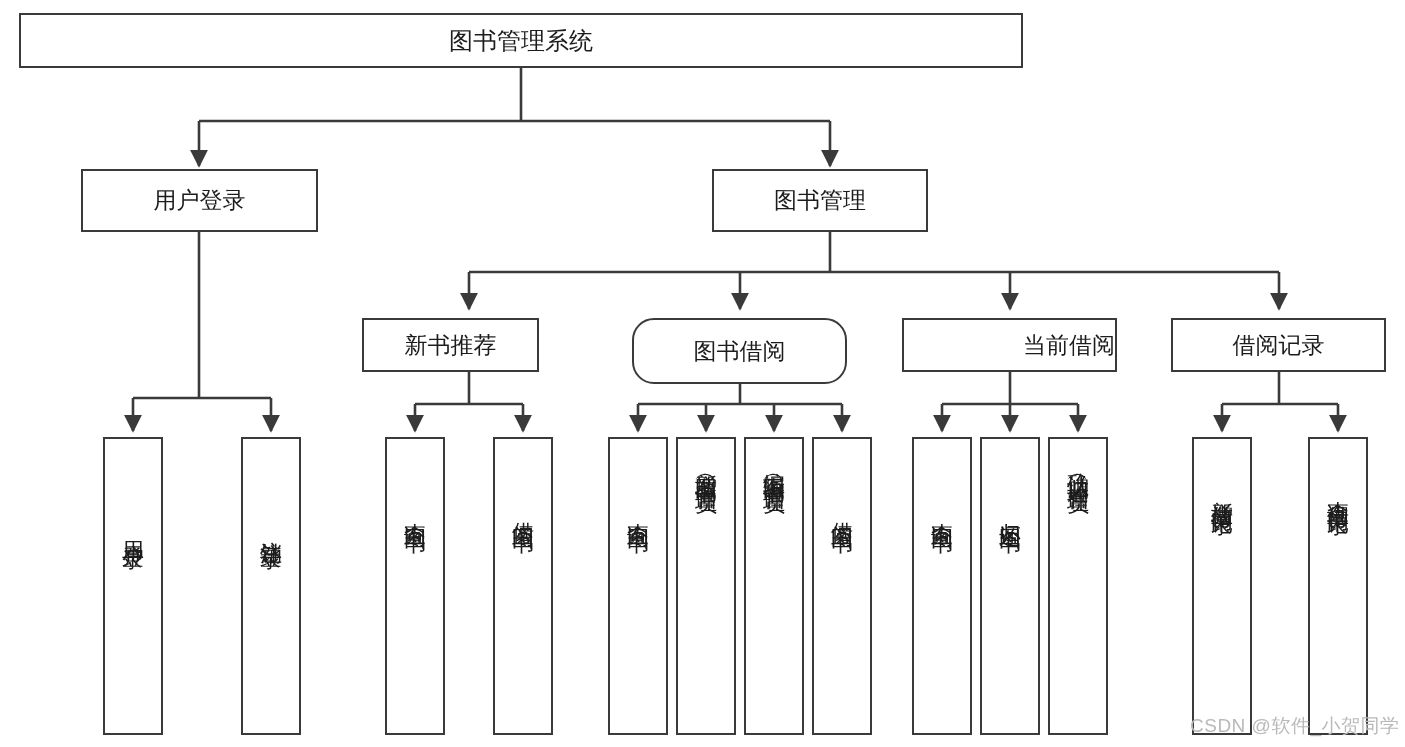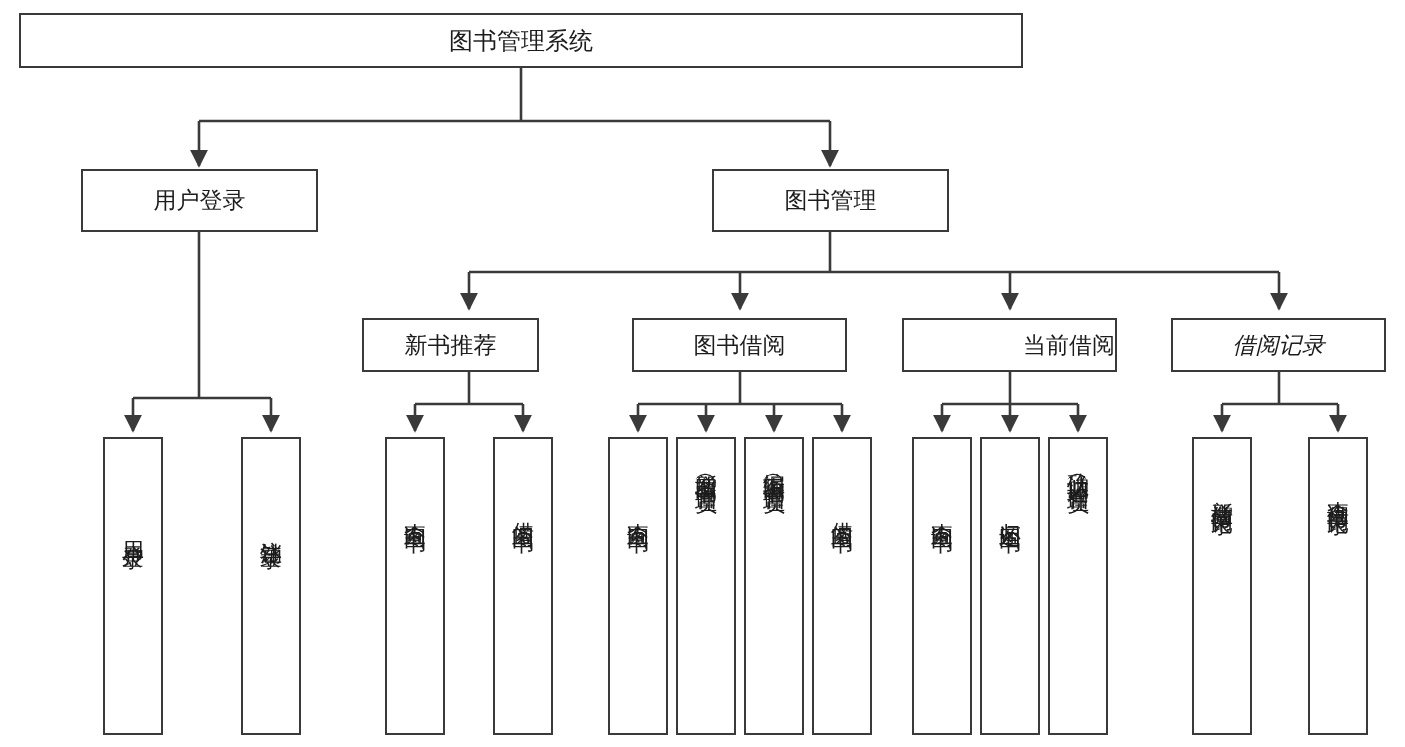--- a/index.html
+++ b/index.html
@@ -137,37 +137,37 @@
   </svg>
 
   <div class="node horizontal root" style="left:19px; top:13px; width:1004px; height:55px;">
     <span class="node-label">图书管理系统</span>
   </div>
 
   <div class="node horizontal" style="left:81px; top:169px; width:237px; height:63px;">
     <span class="node-label">用户登录</span>
   </div>
 
-  <div class="node horizontal" style="left:712px; top:169px; width:237px; height:63px;">
+  <div class="node horizontal" style="left:712px; top:169px; width:216px; height:63px;">
     <span class="node-label">图书管理</span>
   </div>
 
   <div class="node horizontal" style="left:362px; top:318px; width:177px; height:54px;">
     <span class="node-label">新书推荐</span>
   </div>
 
-  <div class="node horizontal" style="left:632px; top:318px; width:215px; height:54px;">
+  <div class="node horizontal" style="left:632px; top:318px; width:215px; height:66px;border-radius:22px;">
     <span class="node-label">图书借阅</span>
   </div>
 
   <div class="node horizontal" style="left:902px; top:318px; width:215px; height:54px;justify-content:flex-end;">
     <span class="node-label">当前借阅</span>
   </div>
 
-  <div class="node horizontal" style="left:1171px; top:318px; width:215px; height:54px;font-style:italic;">
+  <div class="node horizontal" style="left:1171px; top:318px; width:215px; height:54px;">
     <span class="node-label">借阅记录</span>
   </div>
 
   <div class="node vertical mid" style="left:103px; top:437px; width:60px; height:298px;">
     <span class="node-label">用户登录</span>
   </div>
 
   <div class="node vertical mid" style="left:241px; top:437px; width:60px; height:298px;">
     <span class="node-label">注销登录</span>
   </div>
@@ -209,14 +209,15 @@
   </div>
 
   <div class="node vertical mid3" style="left:1192px; top:437px; width:60px; height:298px;">
     <span class="node-label">新增借阅记录</span>
   </div>
 
   <div class="node vertical mid3" style="left:1308px; top:437px; width:60px; height:298px;">
     <span class="node-label">查询借阅记录</span>
   </div>
 
+  <div class="watermark" style="left:1190px; top:713px;">CSDN @软件_小贺同学</div>
 
 </div>
 
 </body></html>

